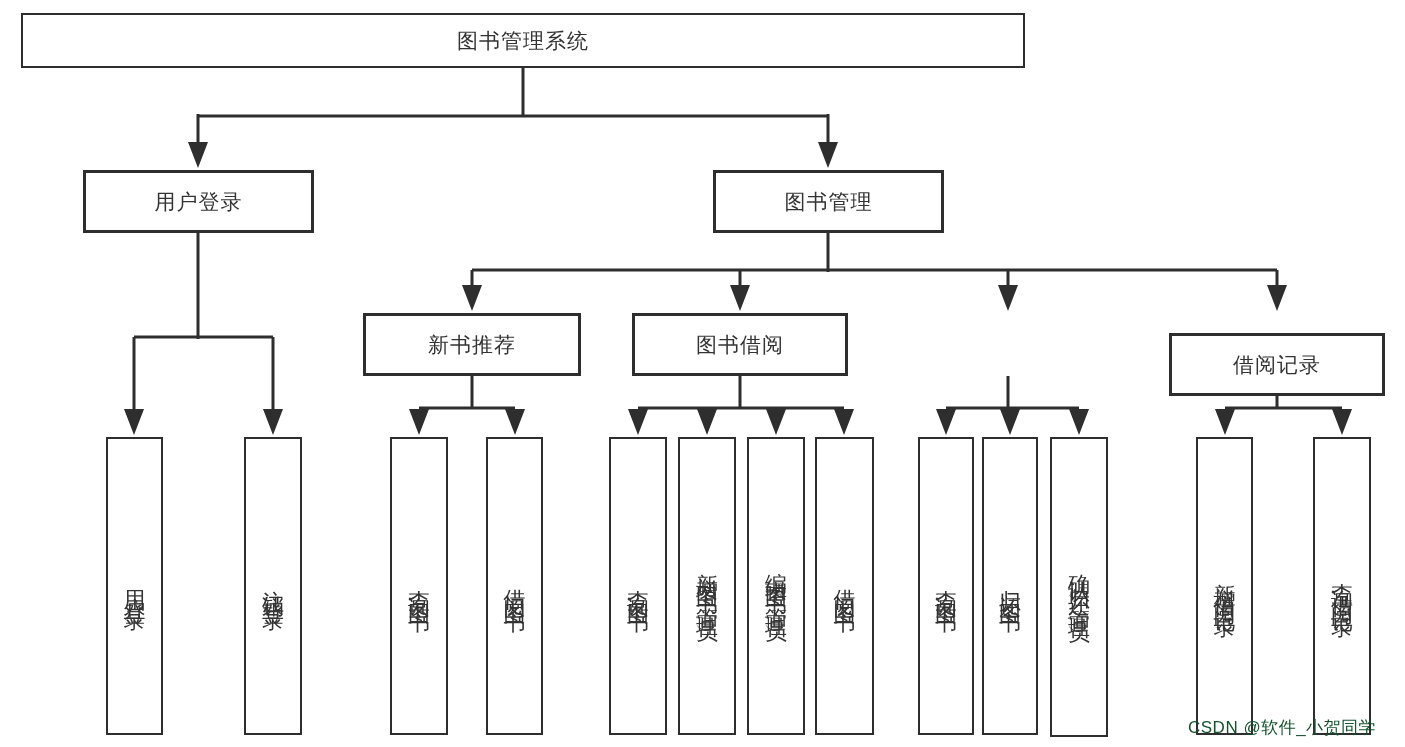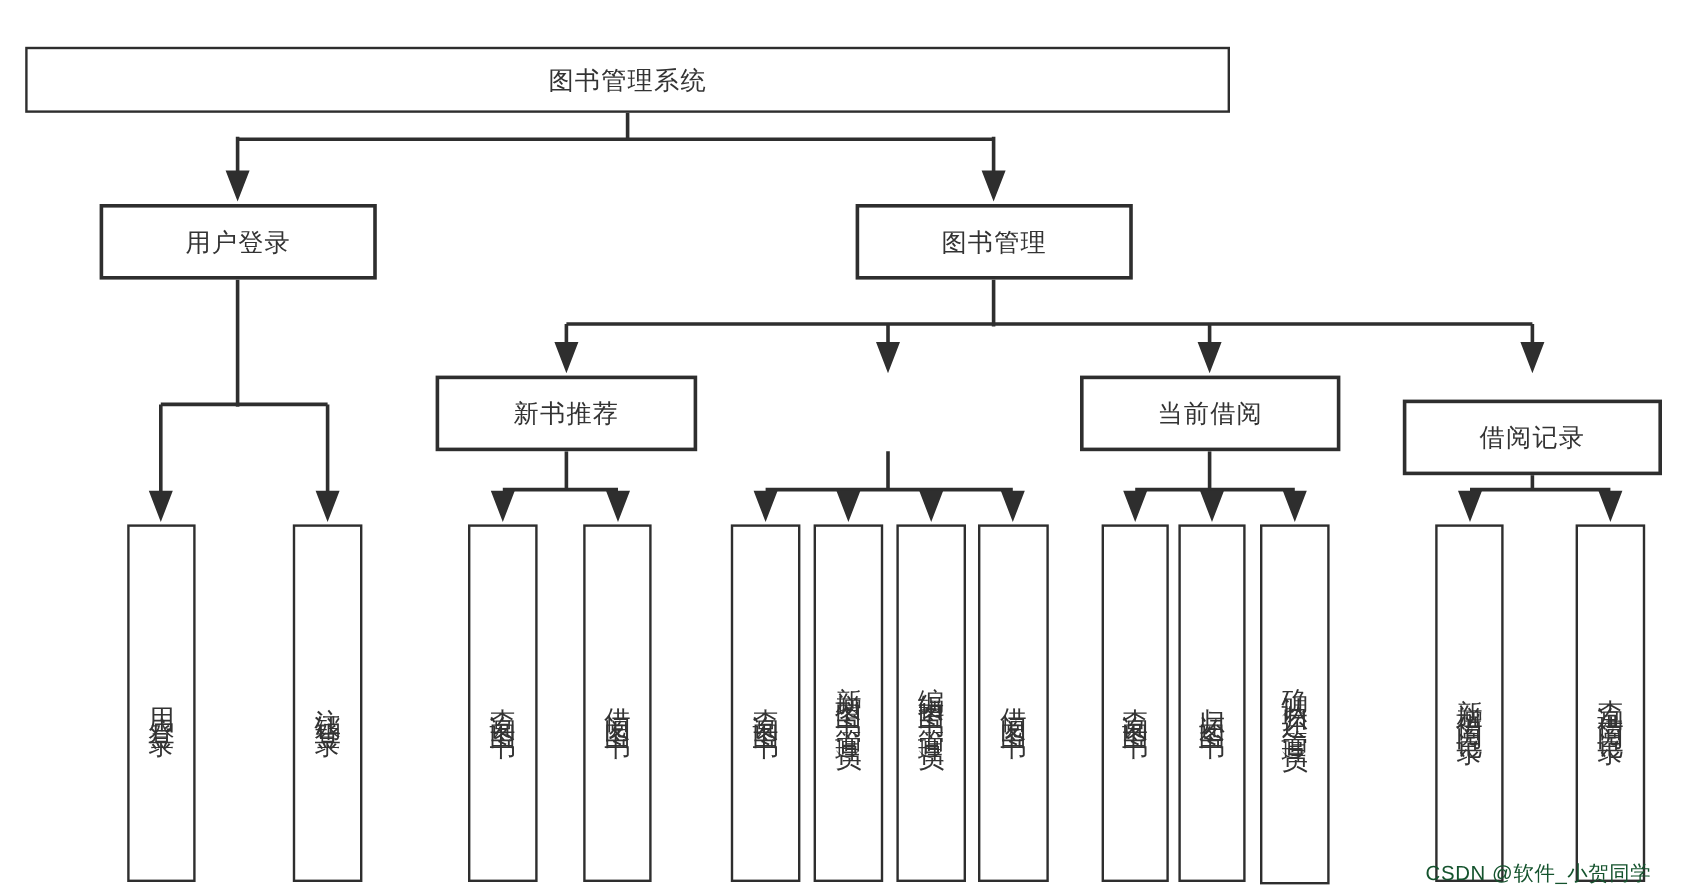--- a/index.html
+++ b/index.html
@@ -19,21 +19,21 @@
     box-sizing: border-box;
     background: #ffffff;
     border: 3px solid #2e2e2e;
     display: flex;
     align-items: center;
     justify-content: center;
     font-size: 21px;
     letter-spacing: 1px;
     white-space: nowrap;
   }
-  .hbox.root { border-width: 2px; margin-top: 26px; }
+  .hbox.root { border-width: 2px; }
   .vbox {
     position: absolute;
     box-sizing: border-box;
     background: #ffffff;
     border: 2px solid #2e2e2e;
     display: flex;
     align-items: center;
     justify-content: center;
     writing-mode: vertical-rl;
     text-orientation: mixed;
@@ -99,21 +99,21 @@
              M1225 435 L1215 409 H1235 Z
              M1342 435 L1332 409 H1352 Z"></path>
   </svg>
 
   <div class="hbox root" style="left:21px; top:13px; width:1004px; height:55px;">图书管理系统</div>
 
   <div class="hbox" style="left:83px; top:170px; width:231px; height:63px;">用户登录</div>
   <div class="hbox" style="left:363px; top:313px; width:218px; height:63px;">新书推荐</div>
 
   <div class="hbox" style="left:713px; top:170px; width:231px; height:63px;">图书管理</div>
-  <div class="hbox" style="left:900px; top:313px; width:217px; height:63px;">当前借阅</div>
+  <div class="hbox" style="left:632px; top:313px; width:216px; height:63px;">图书借阅</div>
   <div class="hbox" style="left:1169px; top:313px; width:216px; height:63px;margin-top:20px;">借阅记录</div>
 
   <div class="vbox" style="left:106px; top:437px; width:57px; height:298px;">用户登录</div>
   <div class="vbox" style="left:244px; top:437px; width:58px; height:298px;">注销登录</div>
 
   <div class="vbox" style="left:390px; top:437px; width:58px; height:298px;">查询图书</div>
   <div class="vbox" style="left:486px; top:437px; width:57px; height:298px;">借阅图书</div>
 
   <div class="vbox" style="left:609px; top:437px; width:58px; height:298px;">查询图书</div>
   <div class="vbox" style="left:678px; top:437px; width:58px; height:298px;">新增图书（管理员）</div>

